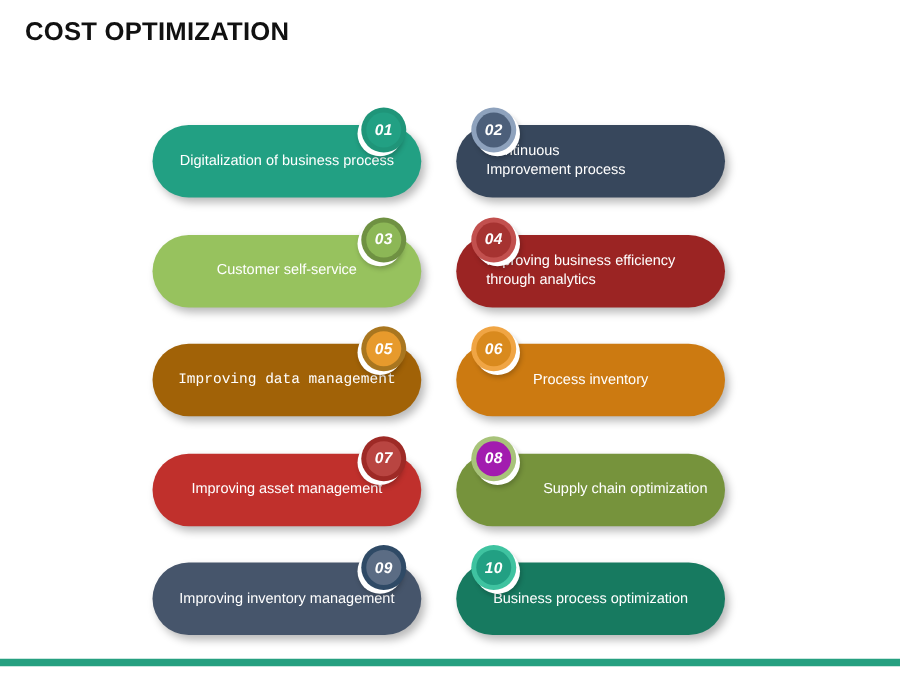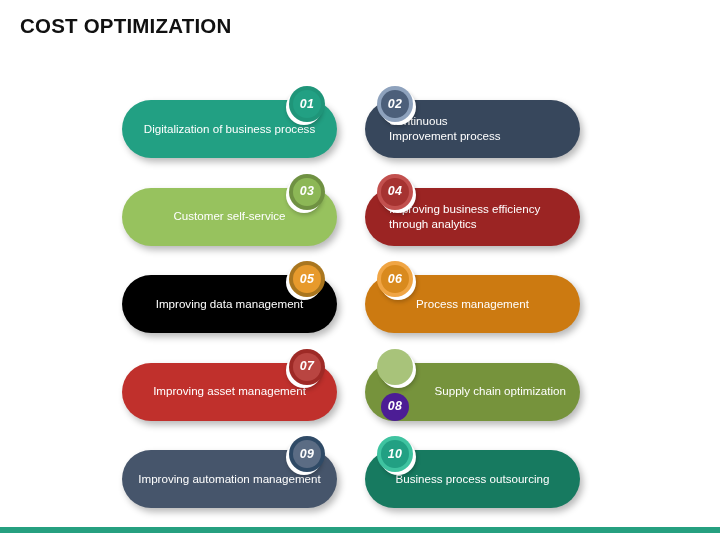--- a/index.html
+++ b/index.html
@@ -217,35 +217,35 @@
         <div class="badge">
           <div class="badge-ring"></div>
           <div class="badge-outer" style="background: rgb(194, 80, 78);">
             <div class="badge-inner" style="background: rgb(166, 51, 49);">
               <span class="badge-num">04</span>
             </div>
           </div>
         </div>
       </div>
       <div class="pill-wrap badge-right" style="left: 122px; top: 275px;">
-        <div class="pill" style="background: #000000;">
+        <div class="pill" style="background: #a16207; font-family: Liberation Mono, monospace;">
           <div class="pill-label" style="color: rgb(255, 255, 255);">Improving data management</div>
         </div>
         <div class="badge">
           <div class="badge-ring"></div>
           <div class="badge-outer" style="background: rgb(169, 118, 31);">
             <div class="badge-inner" style="background: rgb(231, 154, 44);">
               <span class="badge-num">05</span>
             </div>
           </div>
         </div>
       </div>
       <div class="pill-wrap badge-left centered" style="left: 365px; top: 275px;">
         <div class="pill" style="background: rgb(204, 122, 17);">
-          <div class="pill-label" style="color: rgb(255, 255, 255);">Process management</div>
+          <div class="pill-label" style="color: rgb(255, 255, 255);">Process inventory</div>
         </div>
         <div class="badge">
           <div class="badge-ring"></div>
           <div class="badge-outer" style="background: rgb(240, 165, 68);">
             <div class="badge-inner" style="background: rgb(217, 138, 30);">
               <span class="badge-num">06</span>
             </div>
           </div>
         </div>
       </div>
@@ -262,42 +262,42 @@
           </div>
         </div>
       </div>
       <div class="pill-wrap badge-left centered" style="left: 365px; top: 362.5px;">
         <div class="pill" style="background: rgb(118, 147, 60);">
           <div class="pill-label" style="color: rgb(255, 255, 255); text-align: right;">Supply chain optimization</div>
         </div>
         <div class="badge">
           <div class="badge-ring"></div>
           <div class="badge-outer" style="background: rgb(168, 195, 122);">
-            <div class="badge-inner" style="background: #4c1d95; margin-top: 40px;">
+            <div class="badge-inner" style="background: #a21caf;">
               <span class="badge-num">08</span>
             </div>
           </div>
         </div>
       </div>
       <div class="pill-wrap badge-right" style="left: 122px; top: 450px;">
         <div class="pill" style="background: rgb(70, 85, 107);">
-          <div class="pill-label" style="color: rgb(255, 255, 255);">Improving automation management</div>
+          <div class="pill-label" style="color: rgb(255, 255, 255);">Improving inventory management</div>
         </div>
         <div class="badge">
           <div class="badge-ring"></div>
           <div class="badge-outer" style="background: rgb(47, 74, 102);">
             <div class="badge-inner" style="background: rgb(91, 108, 132);">
               <span class="badge-num">09</span>
             </div>
           </div>
         </div>
       </div>
       <div class="pill-wrap badge-left centered" style="left: 365px; top: 450px;">
         <div class="pill" style="background: rgb(23, 122, 96);">
-          <div class="pill-label" style="color: rgb(255, 255, 255);">Business process outsourcing</div>
+          <div class="pill-label" style="color: rgb(255, 255, 255);">Business process optimization</div>
         </div>
         <div class="badge">
           <div class="badge-ring"></div>
           <div class="badge-outer" style="background: rgb(63, 195, 160);">
             <div class="badge-inner" style="background: rgb(34, 160, 131);">
               <span class="badge-num">10</span>
             </div>
           </div>
         </div>
       </div>

